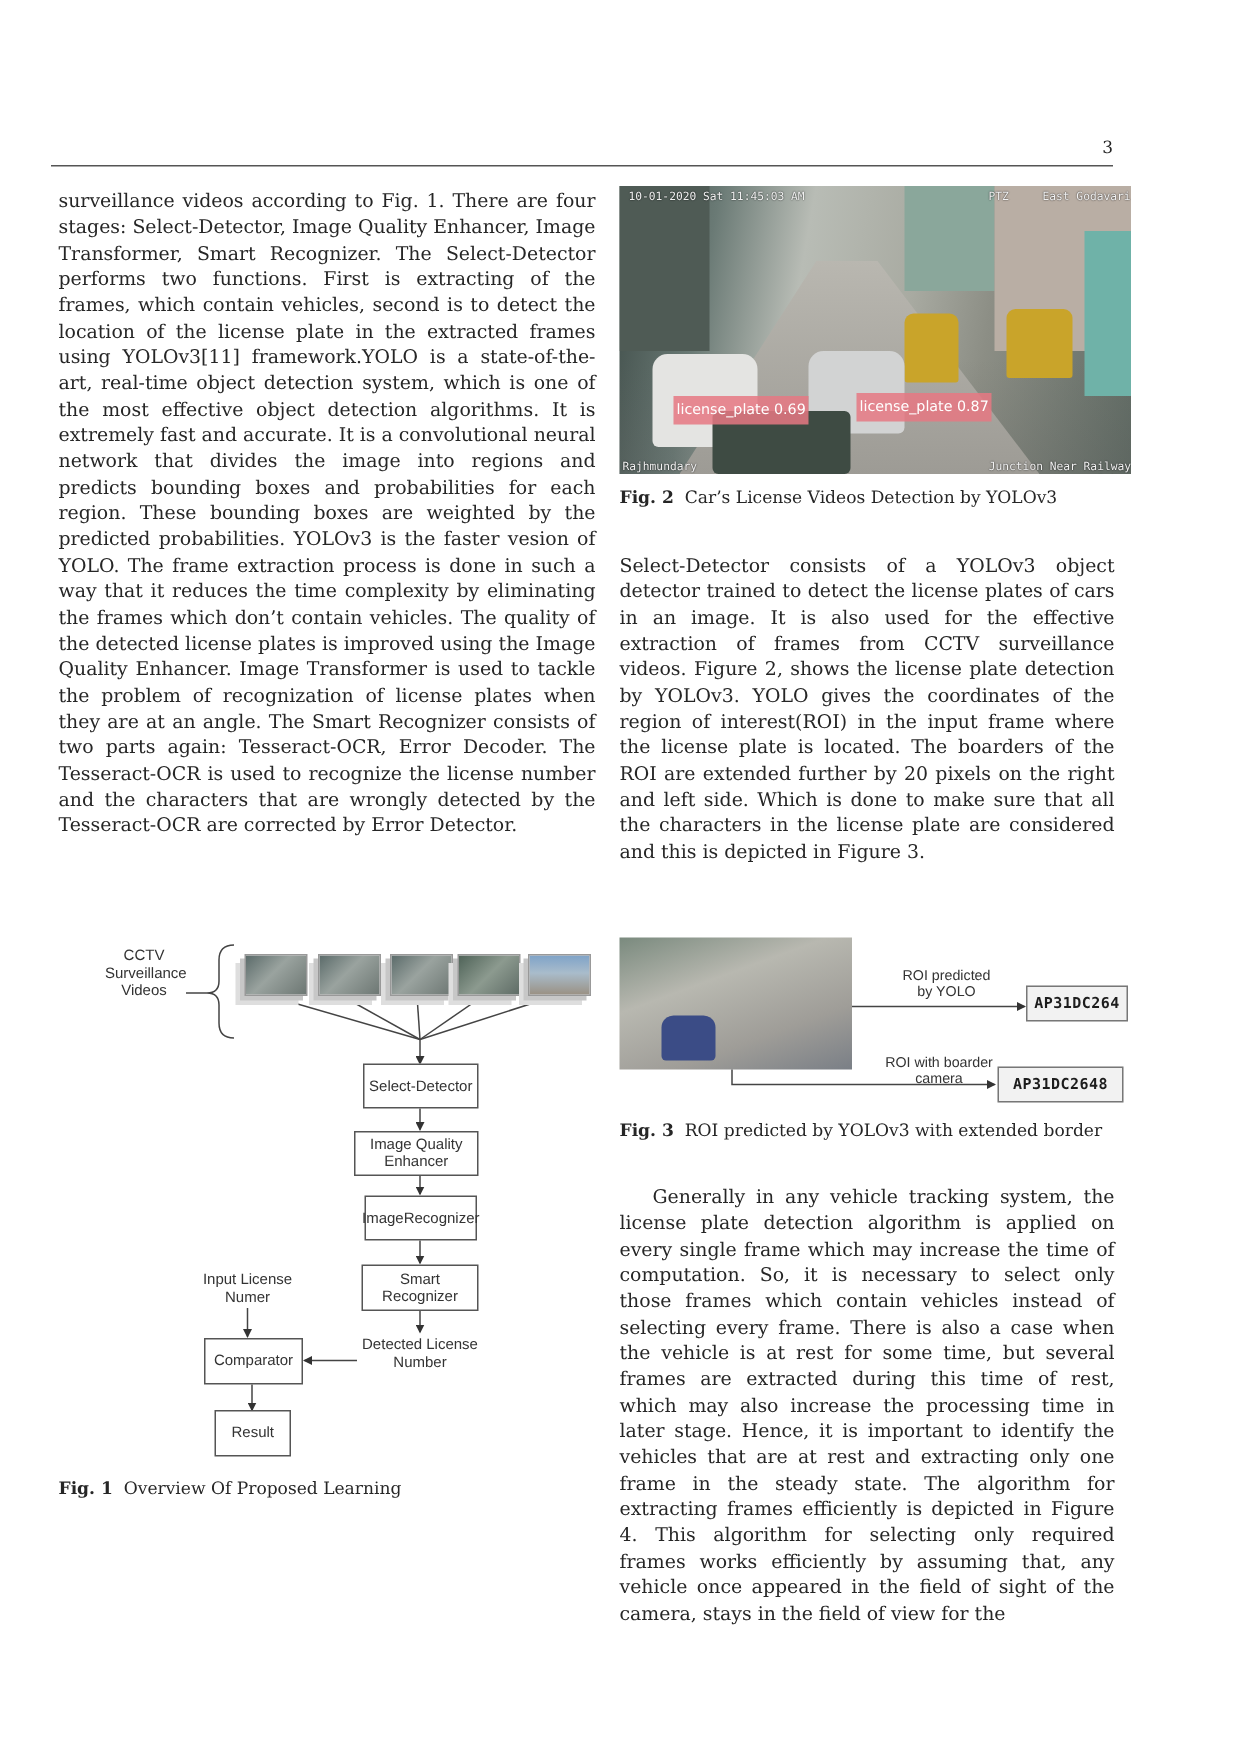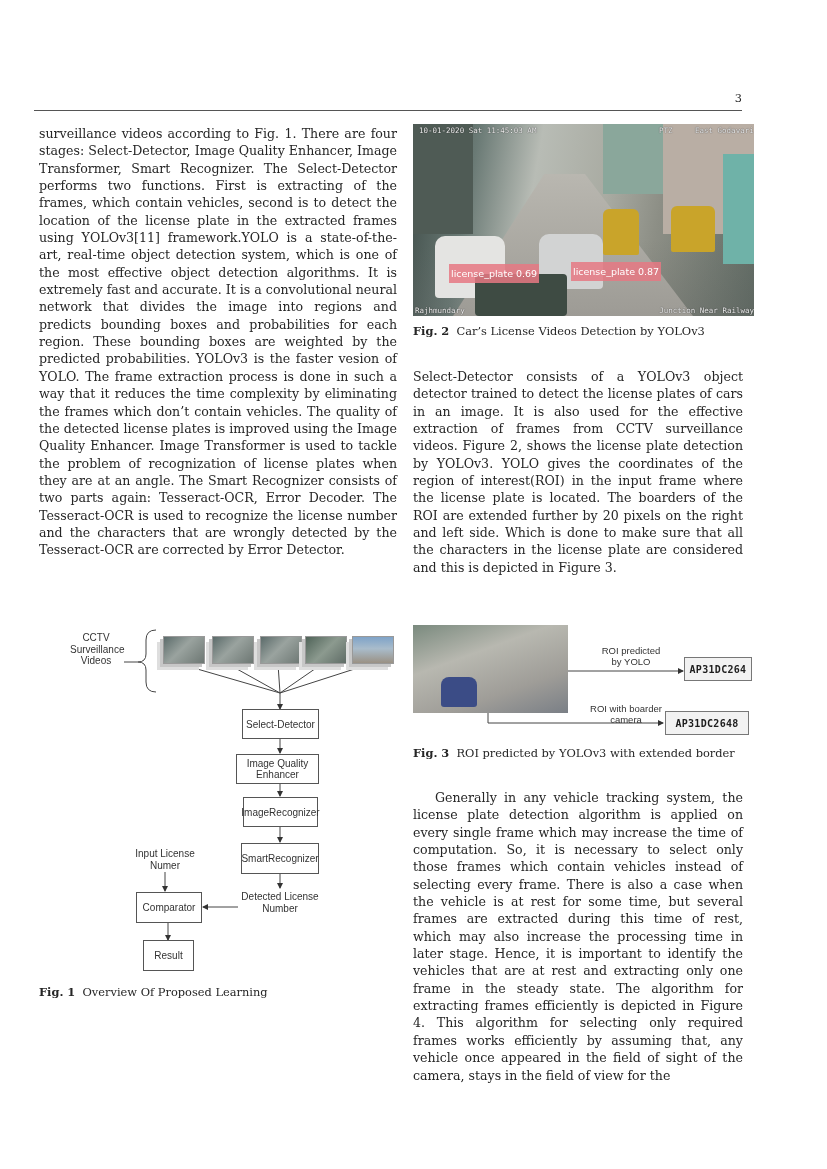--- a/index.html
+++ b/index.html
@@ -144,21 +144,21 @@
 
   <div class="box" style="left:182px;top:89px;width:75px;height:28px;">Select-Detector</div>
   <div class="box" style="left:176px;top:134px;width:81px;height:28px;flex-direction:column;">
     <div>Image Quality</div>
     <div>Enhancer</div>
   </div>
   <div class="box" style="left:183px;top:177px;width:73px;height:28px;flex-direction:row;">
     <div>Image</div>
     <div>Recognizer</div>
   </div>
-  <div class="box" style="left:181px;top:223px;width:76px;height:29px;">
+  <div class="box" style="left:181px;top:223px;width:76px;height:29px;flex-direction:column;">
     <div>Smart</div>
     <div>Recognizer</div>
   </div>
   <div class="lbl" style="left:174px;top:271px;width:92px;">
     <div>Detected License</div>
     <div>Number</div>
   </div>
   <div class="lbl" style="left:70px;top:228px;width:70px;">
     <div>Input License</div>
     <div>Numer</div>

